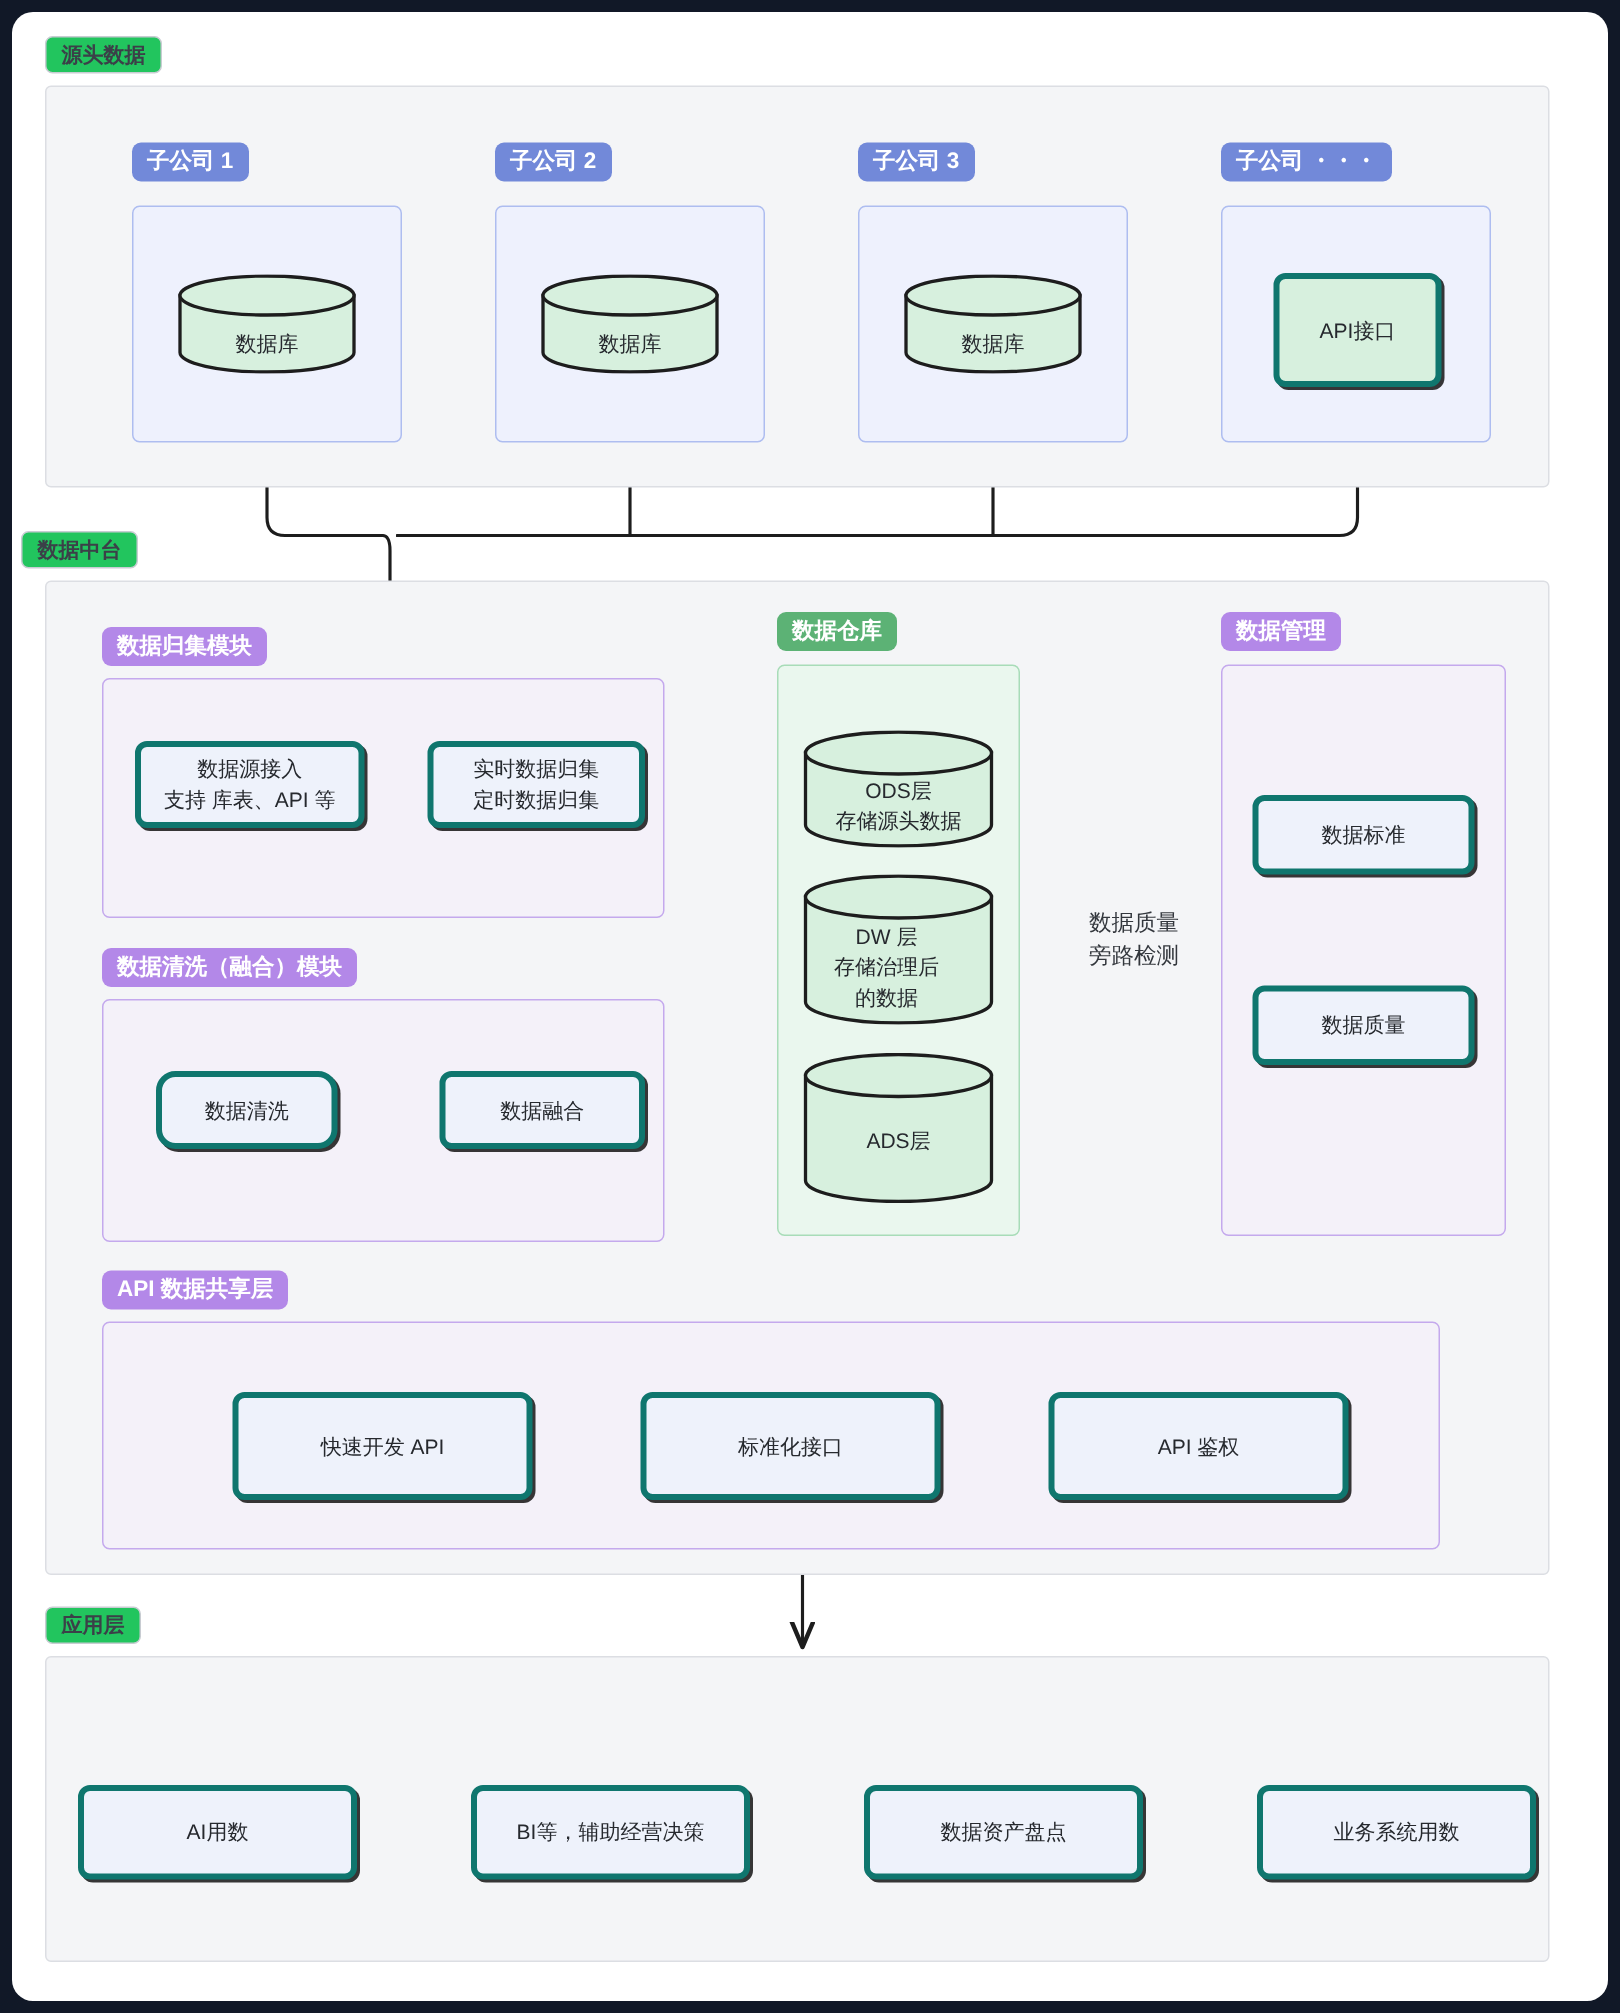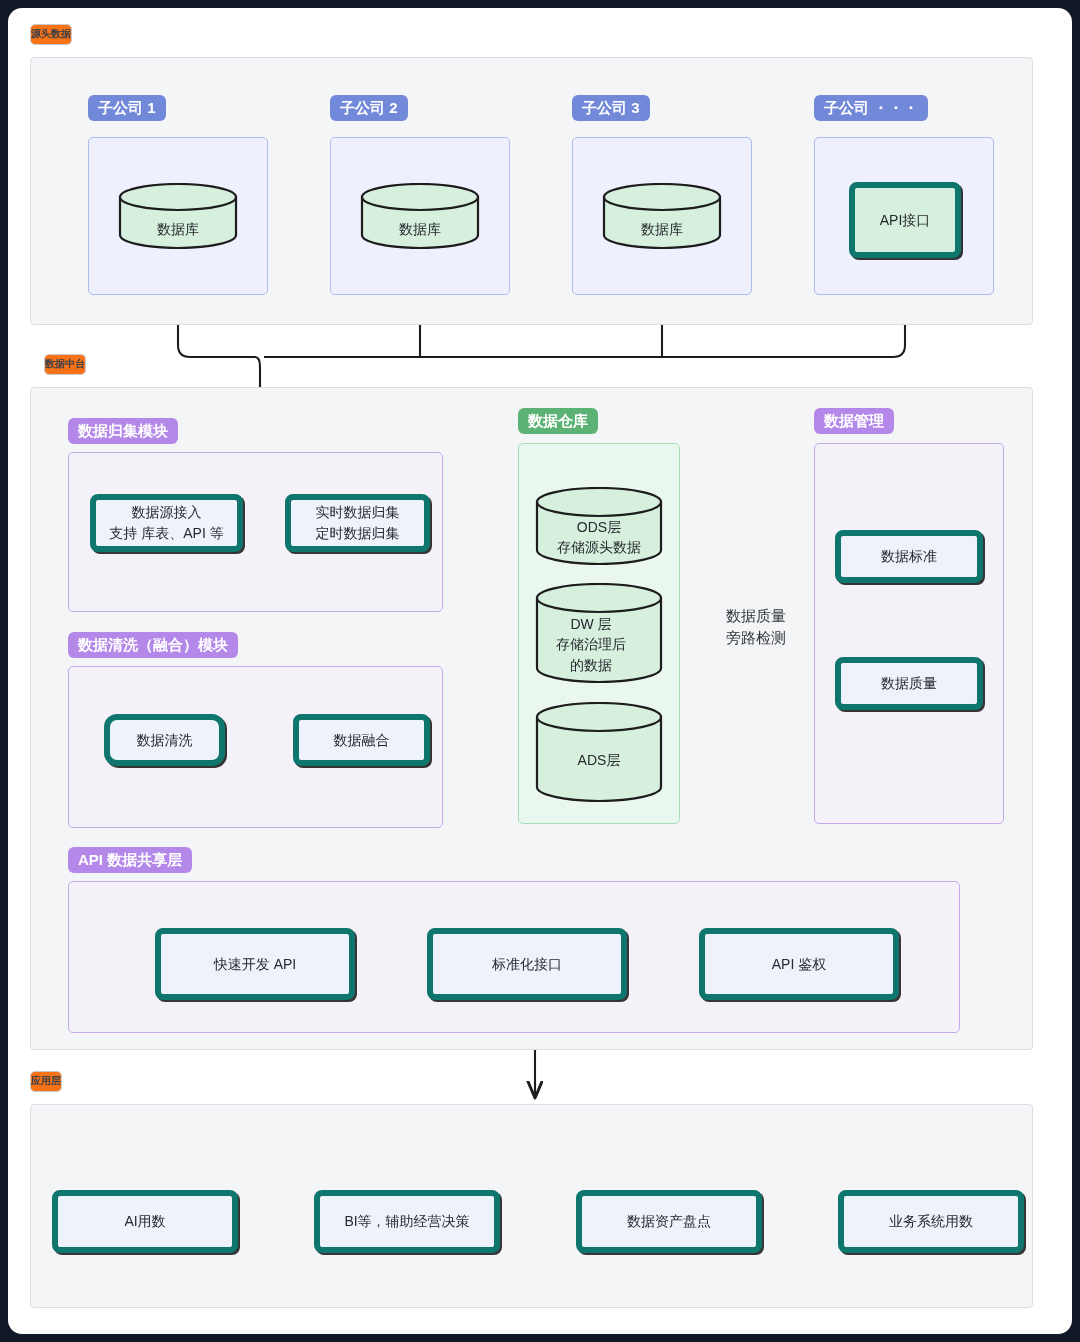--- a/index.html
+++ b/index.html
@@ -13,22 +13,22 @@
     background:#ffffff;border-radius:14px;box-sizing:border-box;
   }
   .svg-layer{position:absolute;left:0;top:0;width:1080px;height:1342px;pointer-events:none;}
 
   
   .group-box{
     position:absolute;background:#f4f5f7;border:1px solid #dcdee3;border-radius:4px;
     box-sizing:border-box;
   }
   .group-tag{
-    position:absolute;background:#f97316;border:1px solid #c8ccd2;border-radius:5px;
-    color:#3b4048;font-size:10px;font-weight:700;padding:3px 0 4px;line-height:1.15;
+    position:absolute;background:#22c55e;border:1px solid #c8ccd2;border-radius:5px;
+    color:#3b4048;font-size:14px;font-weight:700;padding:3px 10px 4px;line-height:1.15;
     white-space:nowrap;box-sizing:border-box;
   }
 
   
   .panel{position:absolute;box-sizing:border-box;border-radius:5px;}
   .panel.blue{background:#eef1fd;border:1px solid #aebdf0;}
   .panel.purple{background:#f4f1f9;border:1px solid #c4a9ed;}
   .panel.green{background:#eaf7ee;border:1px solid #a8dcb8;}
 
   
@@ -36,21 +36,21 @@
     position:absolute;border-radius:6px;color:#ffffff;font-size:15px;font-weight:700;
     padding:4px 10px 5px;line-height:1.15;white-space:nowrap;box-sizing:border-box;
   }
   .pill.blue{background:#7289d9;}
   .pill.purple{background:#b388e8;}
   .pill.green{background:#5cb275;}
 
   
   .node{
     position:absolute;box-sizing:border-box;display:flex;align-items:center;
-    justify-content:center;text-align:center;border:6px solid #0f766e;border-radius:8px;
+    justify-content:center;text-align:center;border:4px solid #0f766e;border-radius:8px;
     background:#eef2fb;color:#26292e;font-size:14px;line-height:1.5;
     box-shadow:2px 2px 0 rgba(20,20,20,0.85);
   }
   .node.green-node{background:#d7f0de;}
   .node .lines{white-space:pre-line;}
 
   
   .cyl{position:absolute;box-sizing:border-box;}
   .cyl svg{position:absolute;left:0;top:0;}
   .cyl .cyl-label{
@@ -151,21 +151,21 @@
   </svg>
   <div class="cyl-label" style="top:36px;">数据库</div>
 </div>
 
 <div class="pill blue" style="left:814px;top:95px;">子公司 ・・・</div>
 <div class="panel blue" style="left:814px;top:137px;width:180px;height:158px;"></div>
 <div class="node green-node" style="left:849px;top:182px;width:112px;height:76px;">
   <span class="lines">API接口</span>
 </div>
 
-<div class="group-tag" style="left:44px;top:354px;">数据中台</div>
+<div class="group-tag" style="left:14px;top:354px;">数据中台</div>
 <div class="group-box" style="left:30px;top:387px;width:1003px;height:663px;"></div>
 
 <div class="pill purple" style="left:68px;top:418px;">数据归集模块</div>
 <div class="panel purple" style="left:68px;top:452px;width:375px;height:160px;"></div>
 <div class="node" style="left:90px;top:494px;width:153px;height:58px;">
   <span class="lines">数据源接入
 支持 库表、API 等</span>
 </div>
 <div class="node" style="left:285px;top:494px;width:145px;height:58px;">
   <span class="lines">实时数据归集

